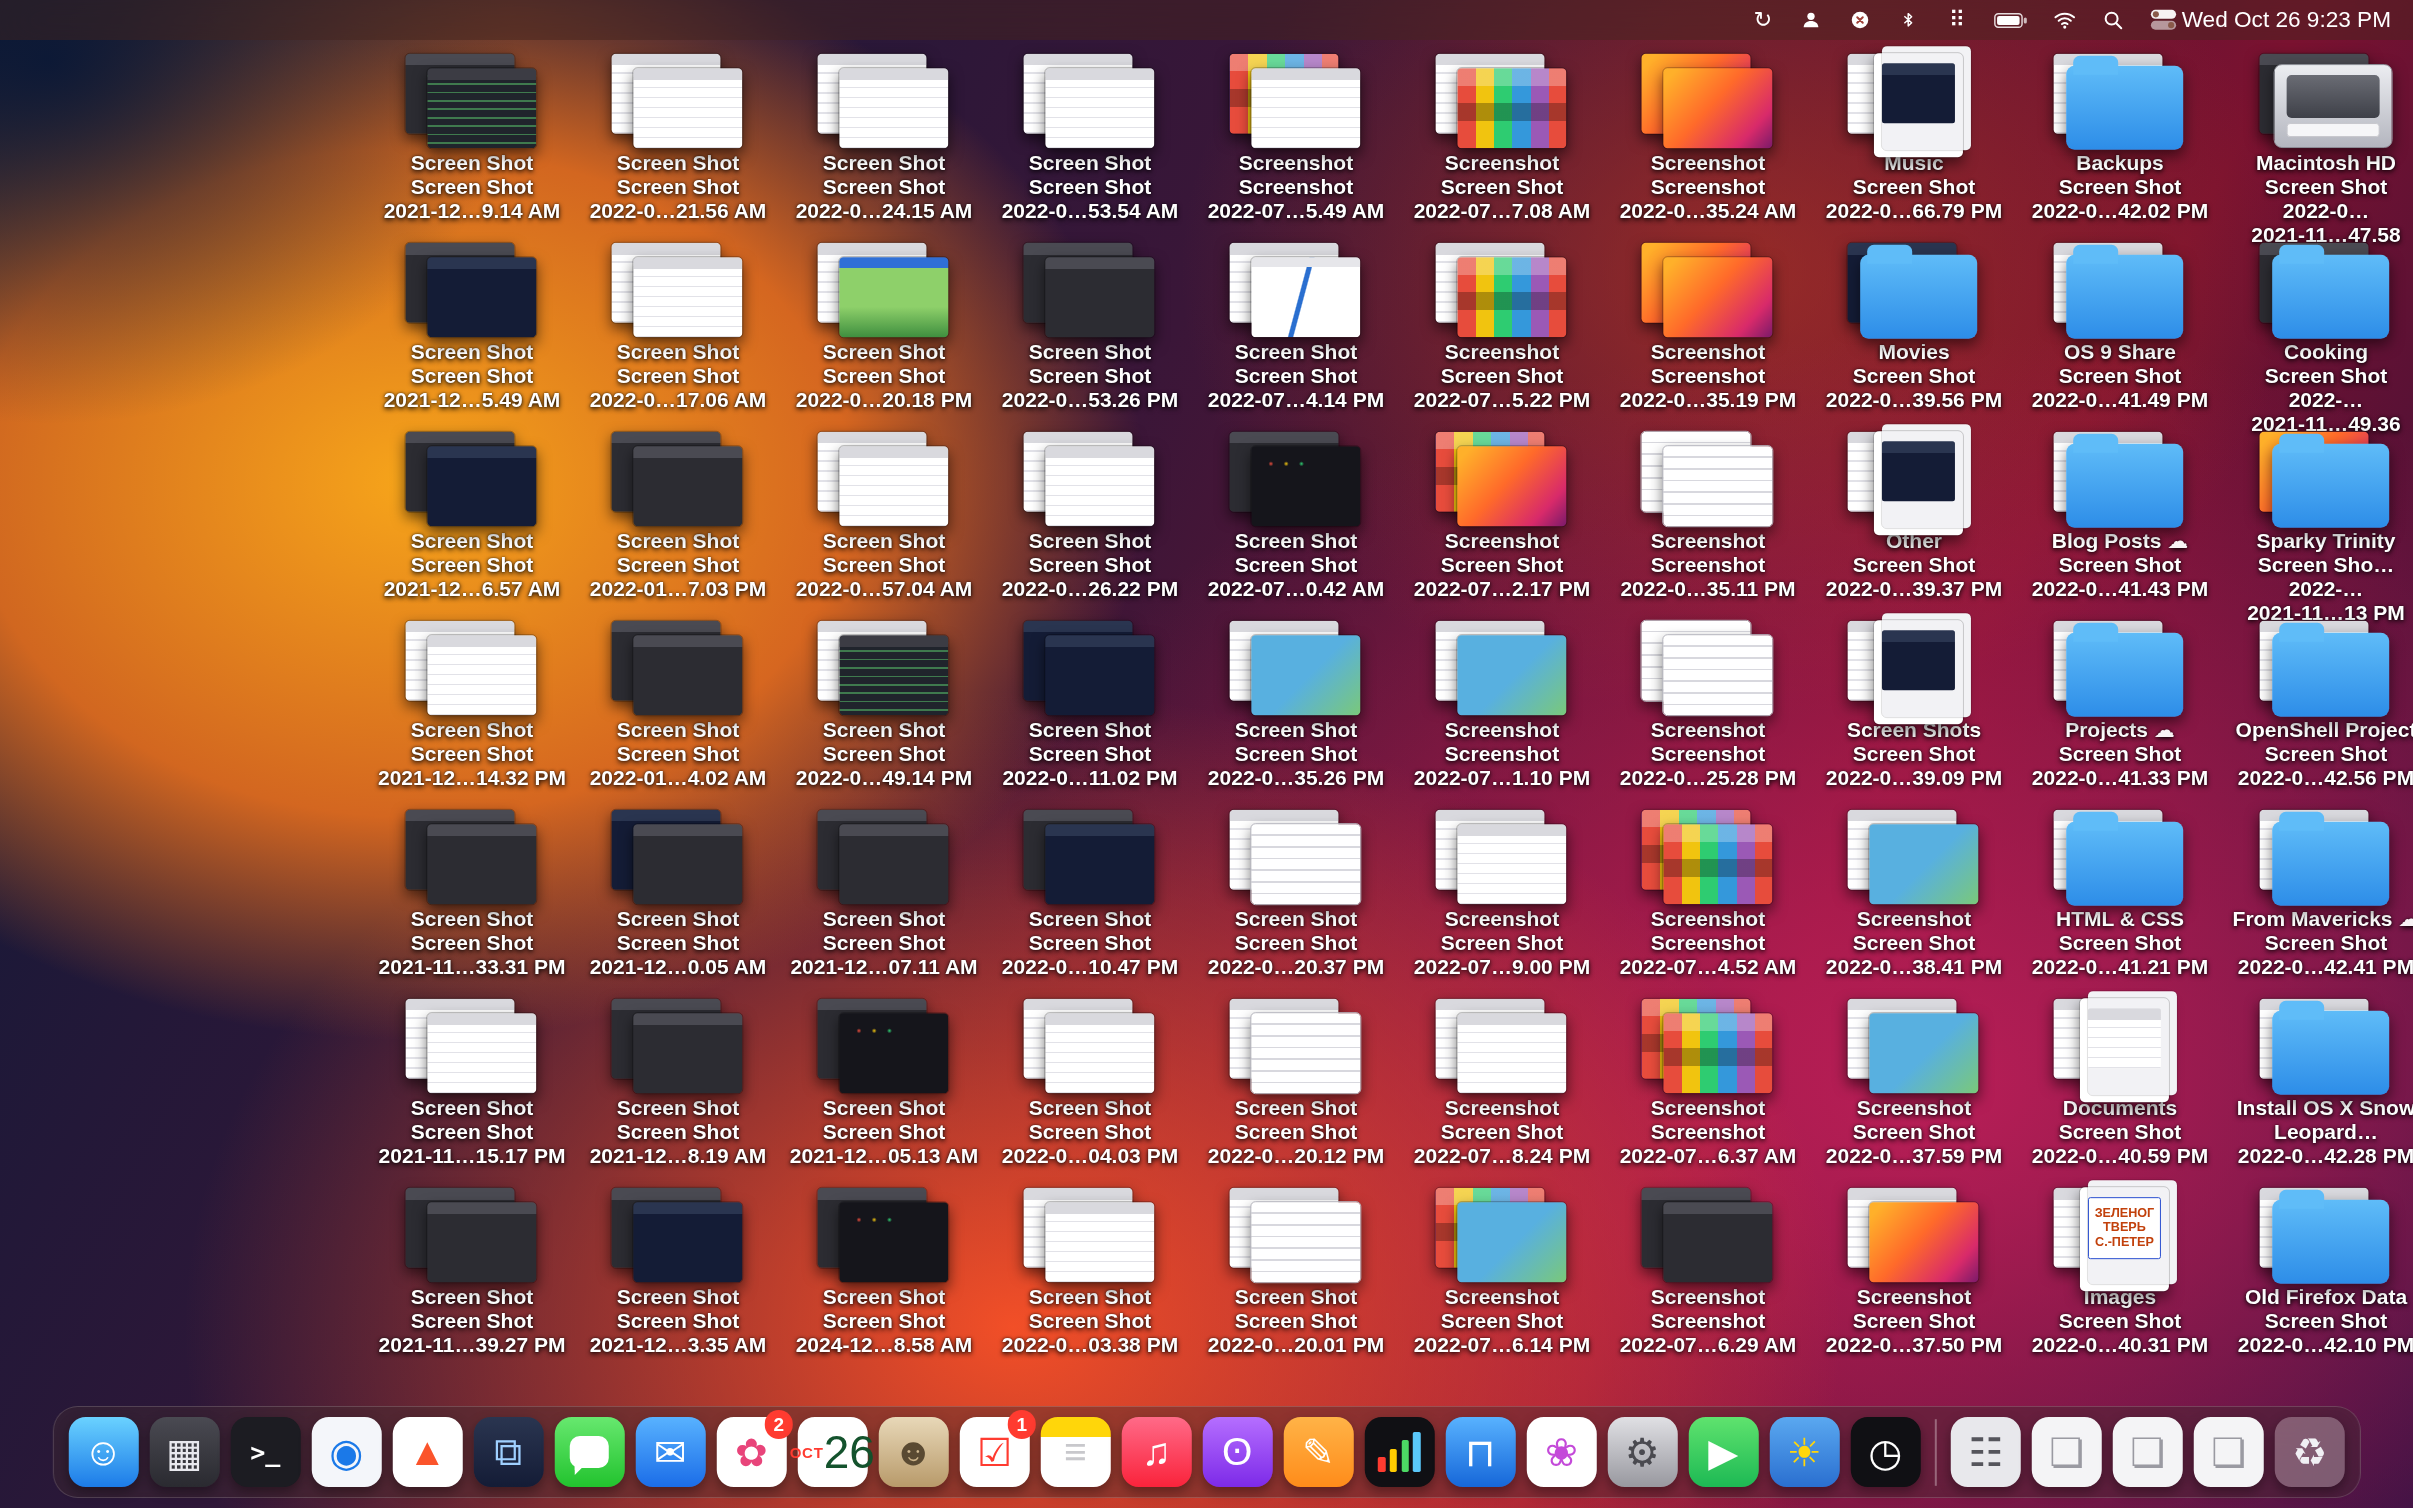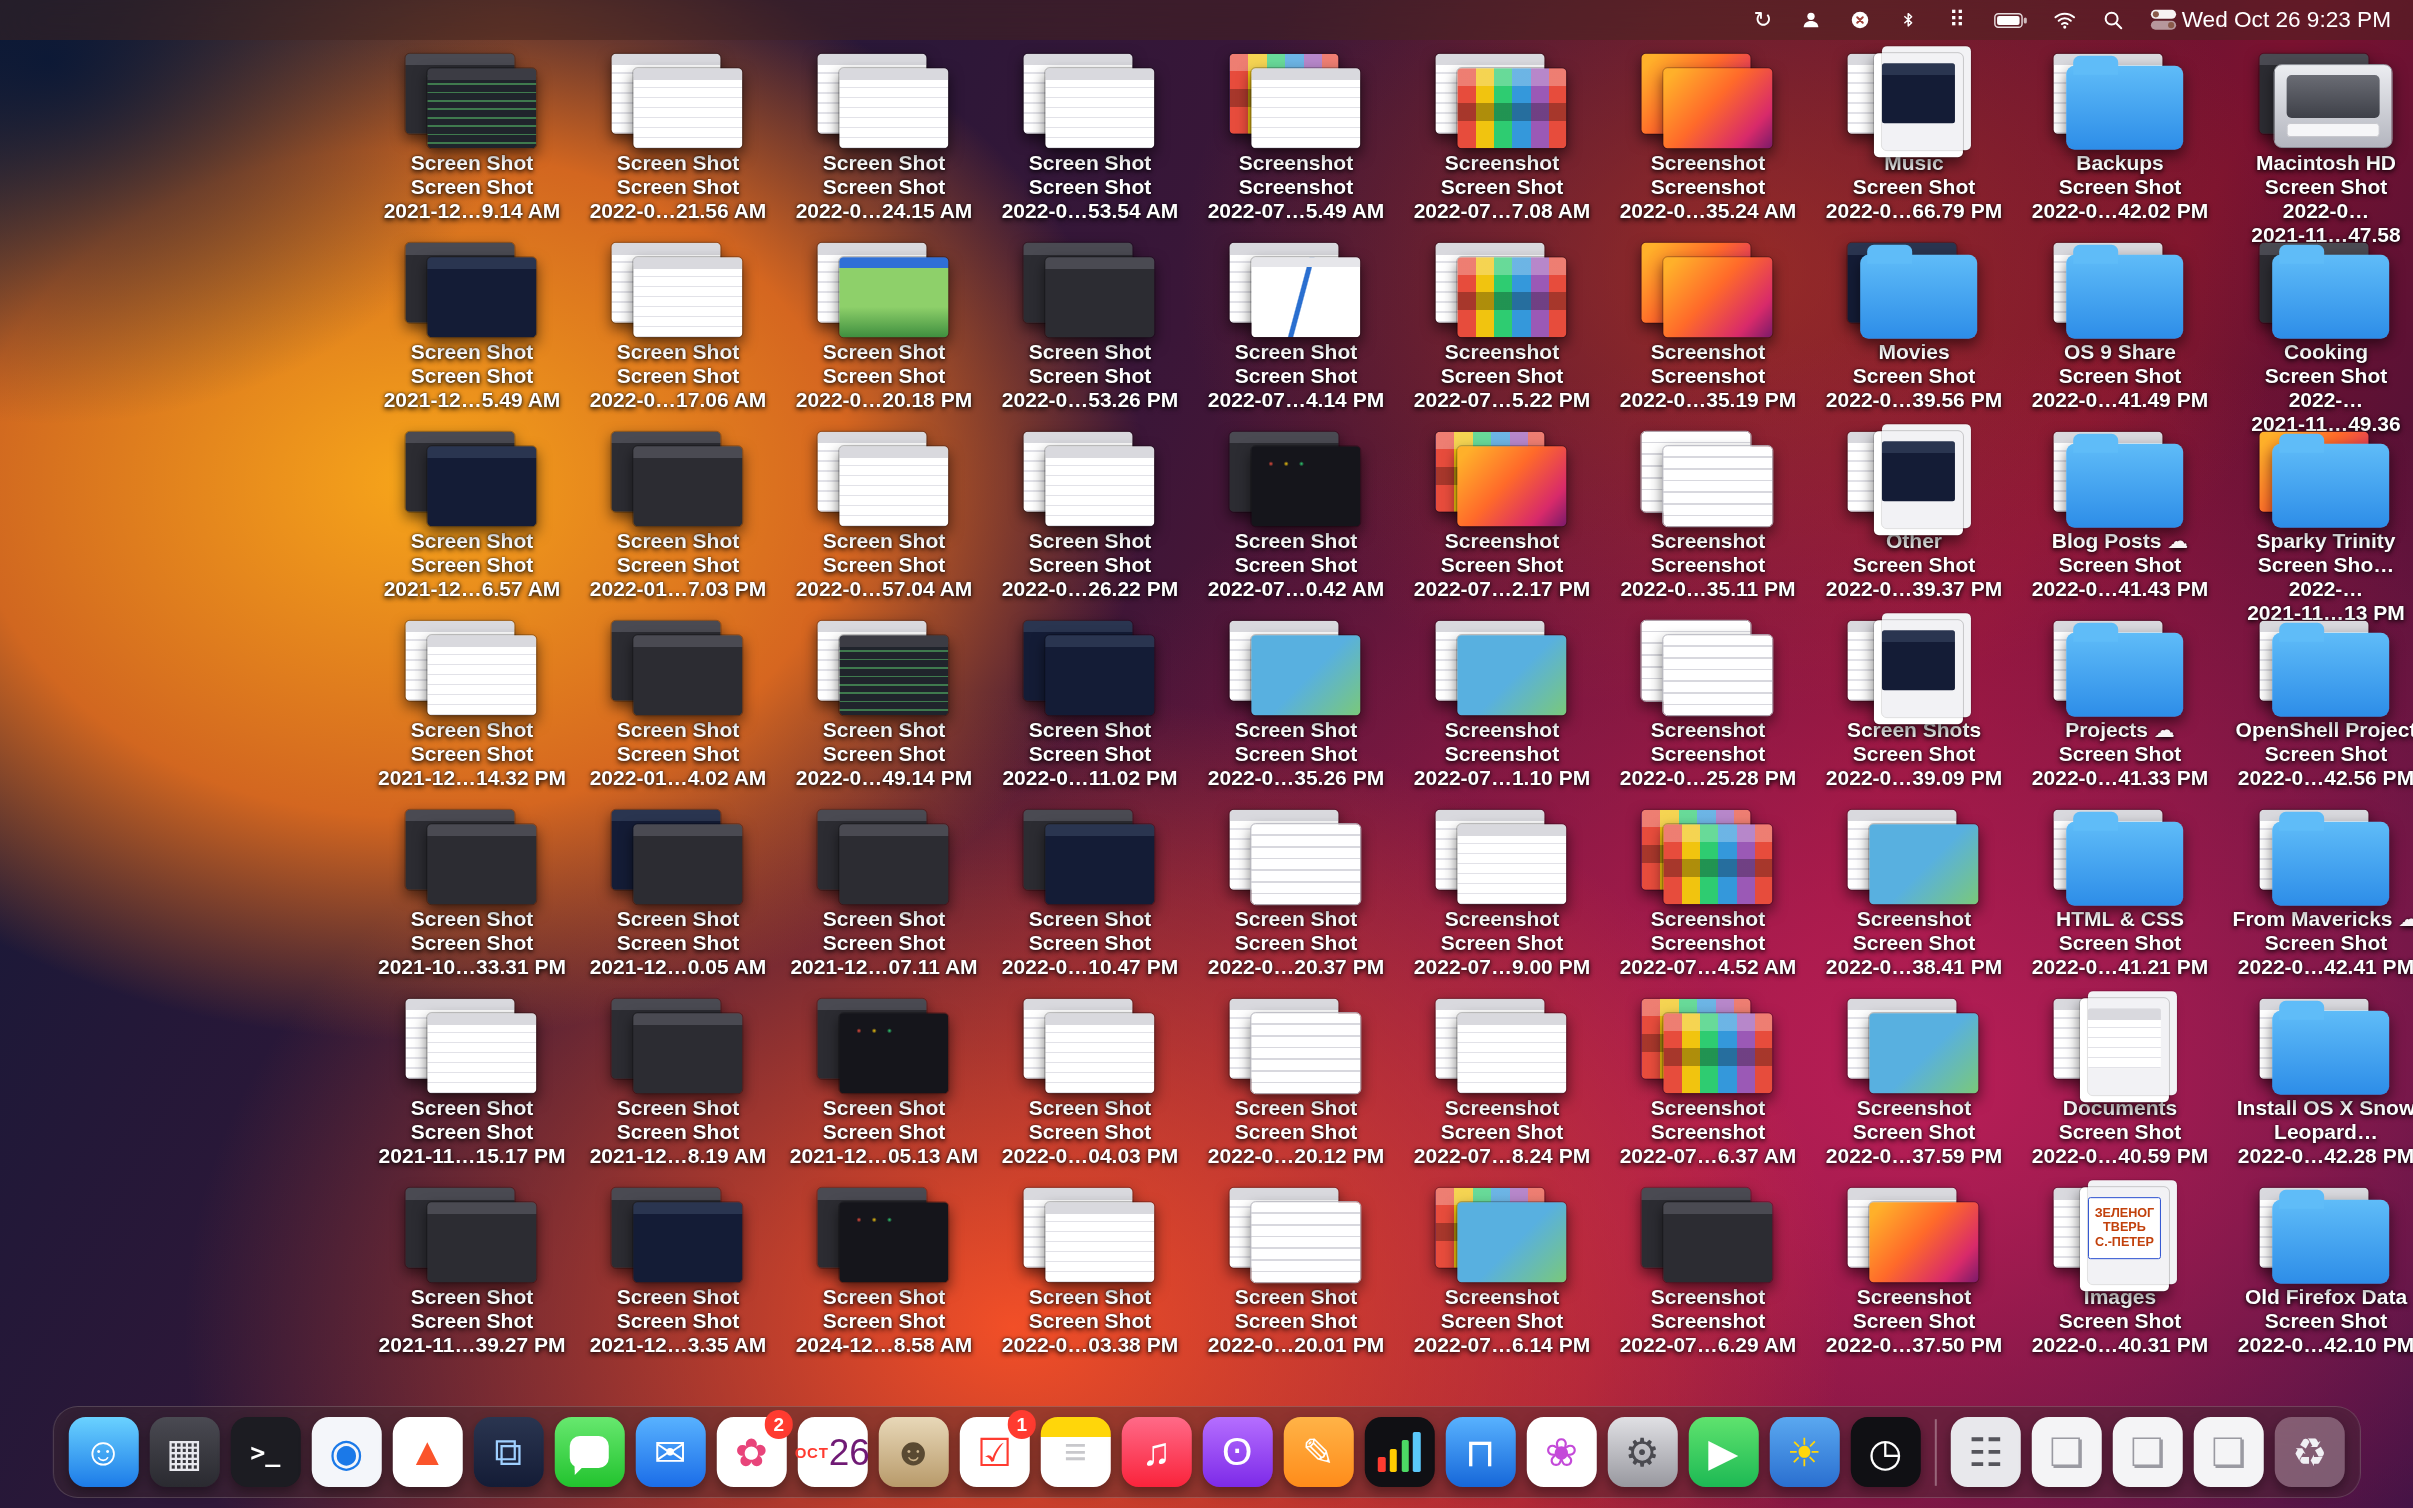--- a/index.html
+++ b/index.html
@@ -101,21 +101,21 @@
     font-size:39px;box-shadow:0 5px 11.7px rgba(0,0,0,.35);
   }
   .dock-tile.mono{font-family:"DejaVu Sans Mono",monospace;font-size:25px;font-weight:700}
   .dock-sep{width:1.7px;height:67px;background:rgba(255,255,255,.32);border-radius:0.8px;flex:none;margin:0 3.4px}
   .badge{
     position:absolute;top:-6.7px;right:-6.7px;min-width:28.5px;height:28.5px;padding:0 5px;box-sizing:border-box;
     background:#ff3b30;color:#fff;font-size:19px;font-weight:700;border-radius:14.2px;
     display:flex;align-items:center;justify-content:center;
   }
   .cal-month{color:#ff3b30;font-size:15px;font-weight:700;letter-spacing:0.8px;line-height:15px}
-  .cal-day{color:#701a75;font-size:37px;line-height:35px;font-weight:400}
+  .cal-day{color:#14532d;font-size:46px;line-height:35px;font-weight:400}
   .cal-wrap{display:flex;flex-direction:row;align-items:center}
   .bars-wrap{display:flex;align-items:flex-end;gap:4.2px;height:40px}
   .bars-wrap span{width:7.5px;border-radius:1.7px;display:block}
   .bubble{position:relative;width:39px;height:32px;background:#fff;border-radius:10px}
   .bubble::after{content:"";position:absolute;left:5px;bottom:-6.7px;border:5px solid rgba(0,0,0,0);border-top-color:#fff;border-left-color:#fff}
 </style>
 </head>
 <body>
 
 <div class="wallpaper"></div>
@@ -625,21 +625,21 @@
       </div>
     </div>
     <div class="cell">
       <div class="icon-zone">
         <div class="thumb back t-dark"></div>
         <div class="thumb front t-dark"></div>
       </div>
       <div class="label">
         <span class="line">Screen Shot</span>
         <span class="line">Screen Shot</span>
-        <span class="line">2021-10…33.31 PM</span>
+        <span class="line">2021-11…33.31 PM</span>
       </div>
     </div>
     <div class="cell">
       <div class="icon-zone">
         <div class="thumb back t-darkblue"></div>
         <div class="thumb front t-dark"></div>
       </div>
       <div class="label">
         <span class="line">Screen Shot</span>
         <span class="line">Screen Shot</span>

